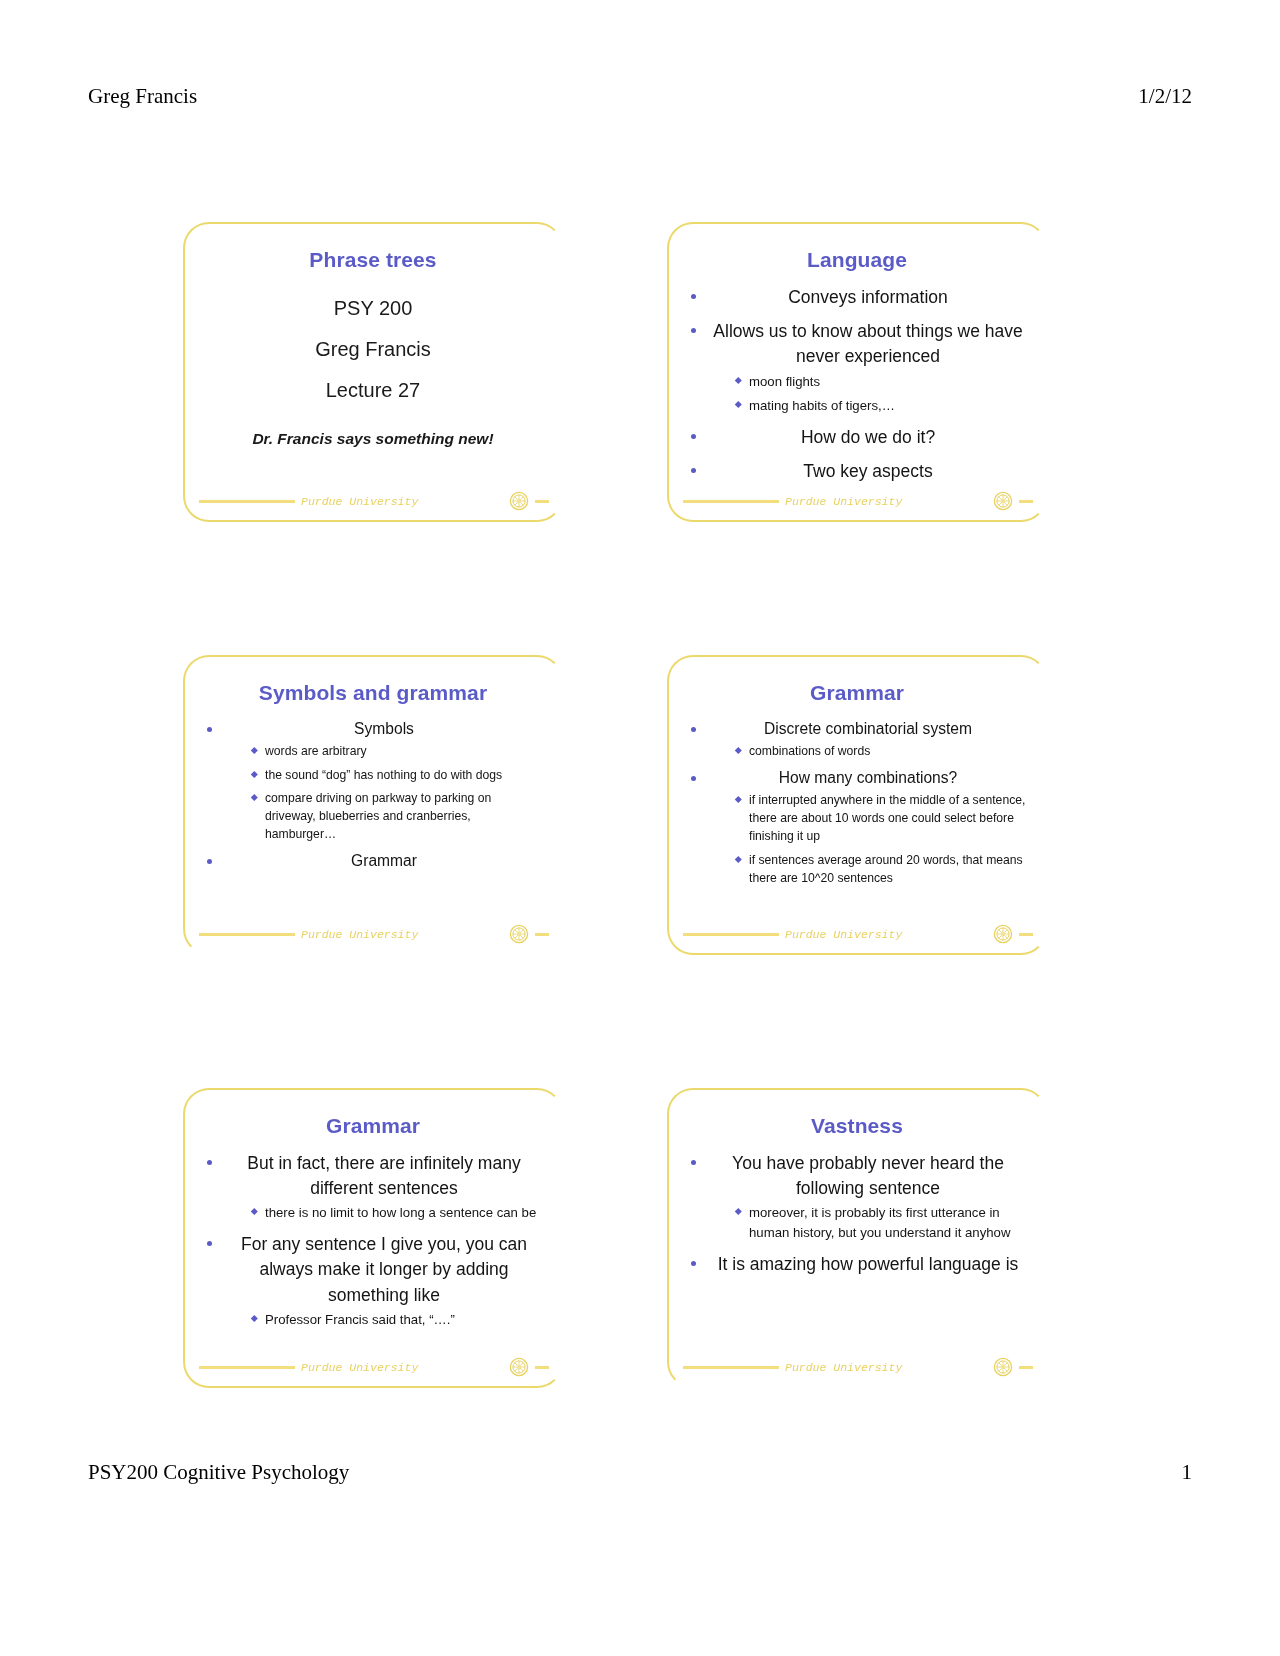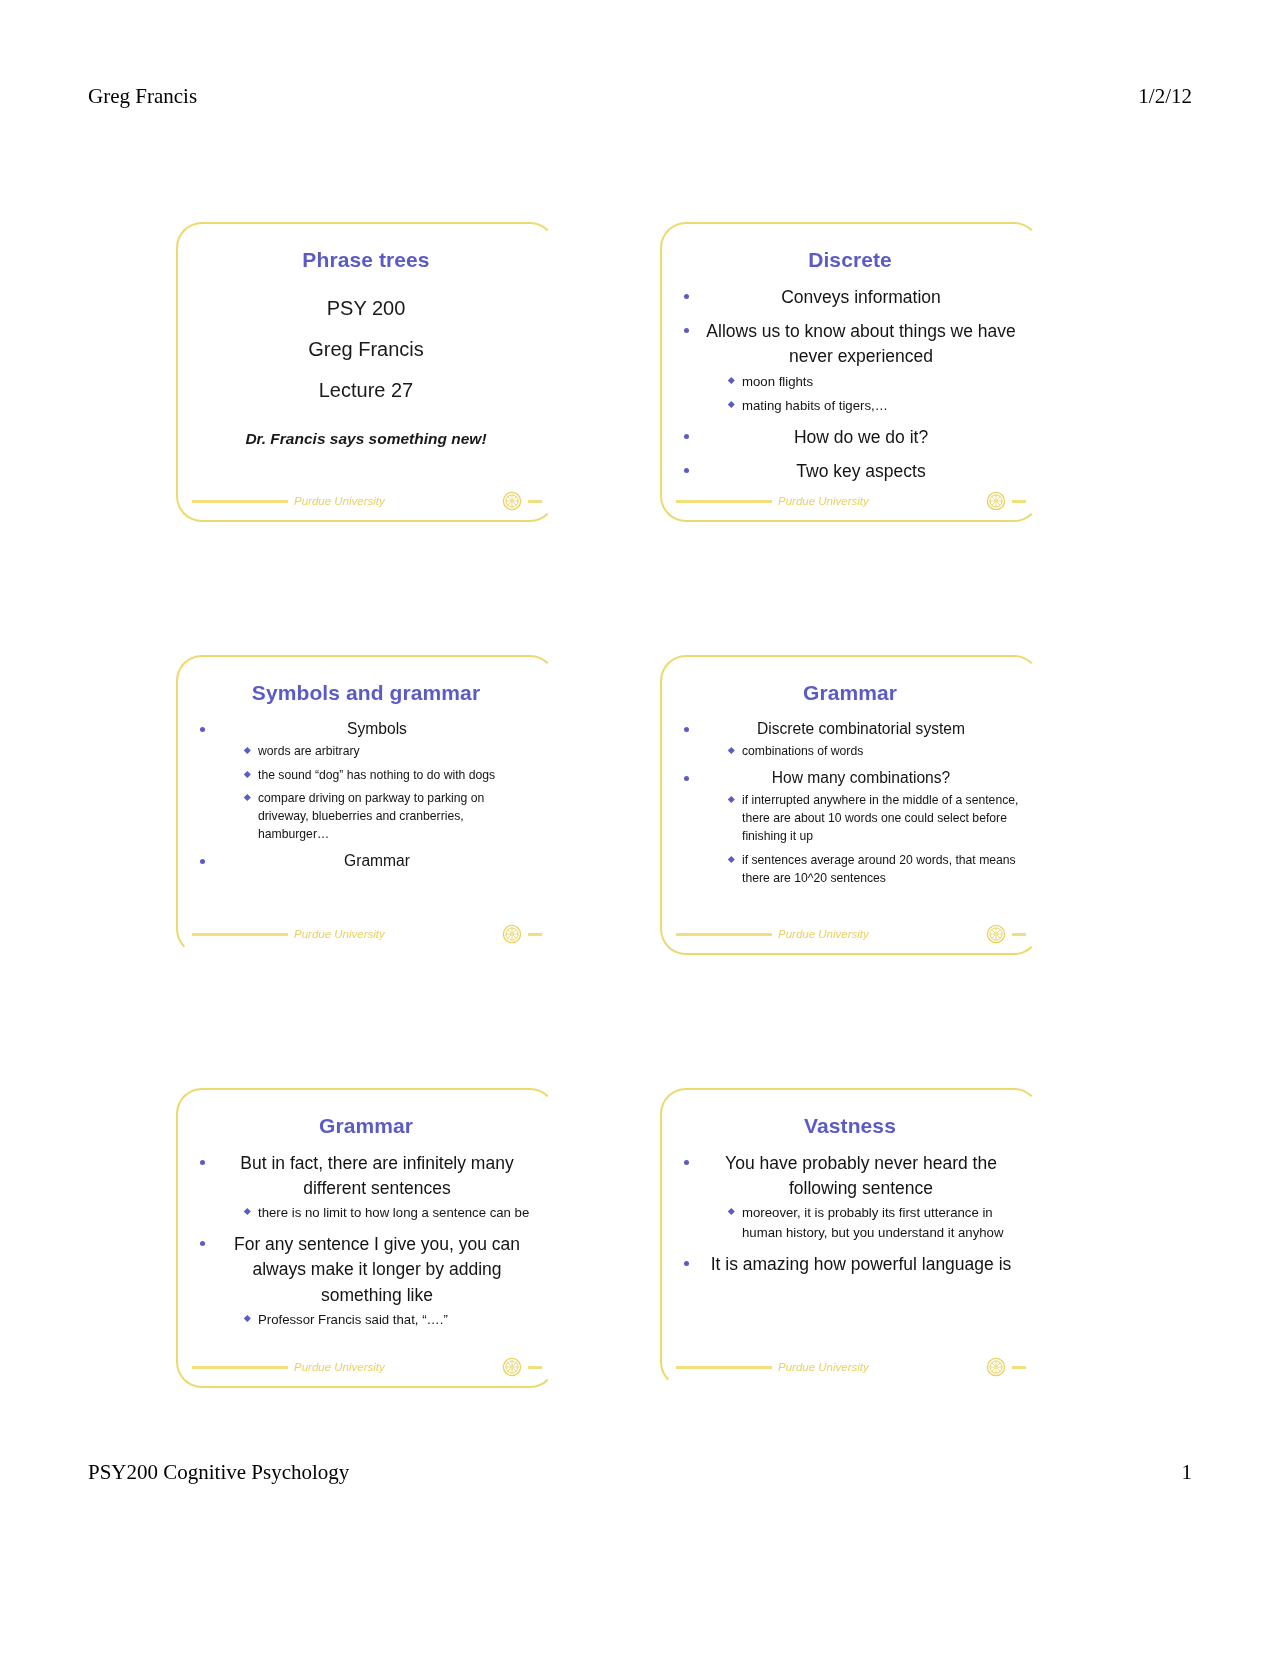--- a/index.html
+++ b/index.html
@@ -24,21 +24,21 @@
     display: flex;
     justify-content: space-between;
     align-items: baseline;
   }
   .page-header { top: 84px; }
   .page-footer { top: 1460px; }
 
   
   .slide-grid {
     position: absolute;
-    left: 176px;
+    left: 183px;
     top: 222px;
     width: 864px;
     display: grid;
     grid-template-columns: 380px 380px;
     column-gap: 104px;
     row-gap: 133px;
   }
 
   .slide {
     position: relative;
@@ -138,21 +138,21 @@
     gap: 6px;
     pointer-events: none;
   }
   .sf-rule {
     flex: 0 0 auto;
     width: 96px;
     height: 3px;
     background: #f2de7c;
   }
   .sf-name {
-    font-family: Liberation Sans, sans-serif;
+    font-family: Liberation Mono, monospace;
     font-style: italic;
     font-size: 11.5px;
     color: #e8d15f;
     white-space: nowrap;
   }
   .sf-spacer { flex: 1 1 auto; height: 3px; background: transparent; }
   .sf-seal {
     position: relative;
     width: 20px; height: 20px;
     flex: 0 0 auto;
@@ -194,21 +194,21 @@
           <circle cx="10" cy="10" r="6.1" fill="none" stroke="#e8d15f" stroke-width="1"></circle>
           <path d="M10 3.9 V16.1 M3.9 10 H16.1 M5.6 5.6 L14.4 14.4 M14.4 5.6 L5.6 14.4" stroke="#e8d15f" stroke-width="0.8"></path>
           <circle cx="10" cy="10" r="2.2" fill="#f2e49a"></circle>
         </svg>
       </span>
       <span class="sf-tail"></span>
     </div>
   </div>
 
   <div class="slide big frame-open-right">
-    <div class="slide-title">Discrete</div>
+    <div class="slide-title">Language</div>
     <ul class="lv1">
       <li class="b1">
         <span class="btext">Conveys information</span>
       </li>
       <li class="b1">
         <span class="btext">Allows us to know about things we have never experienced</span>
         <ul class="lv2">
           <li class="b2">moon flights</li>
           <li class="b2">mating habits of tigers,…</li>
         </ul>

